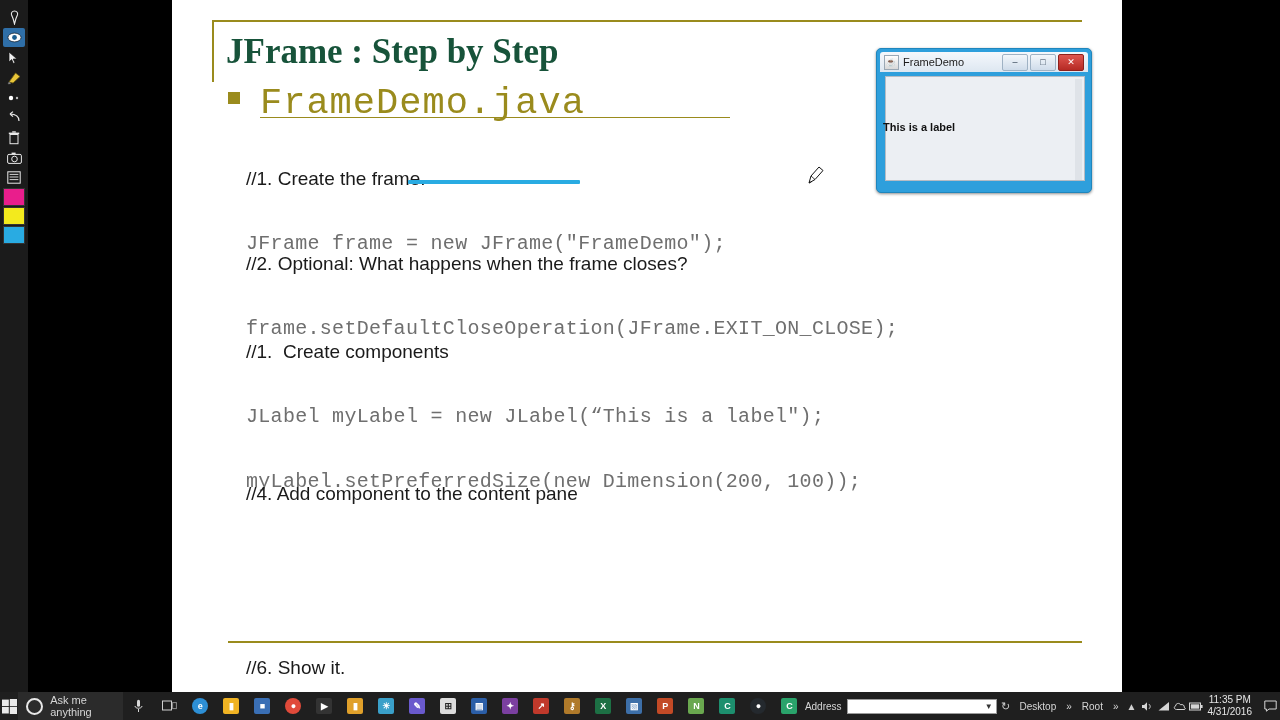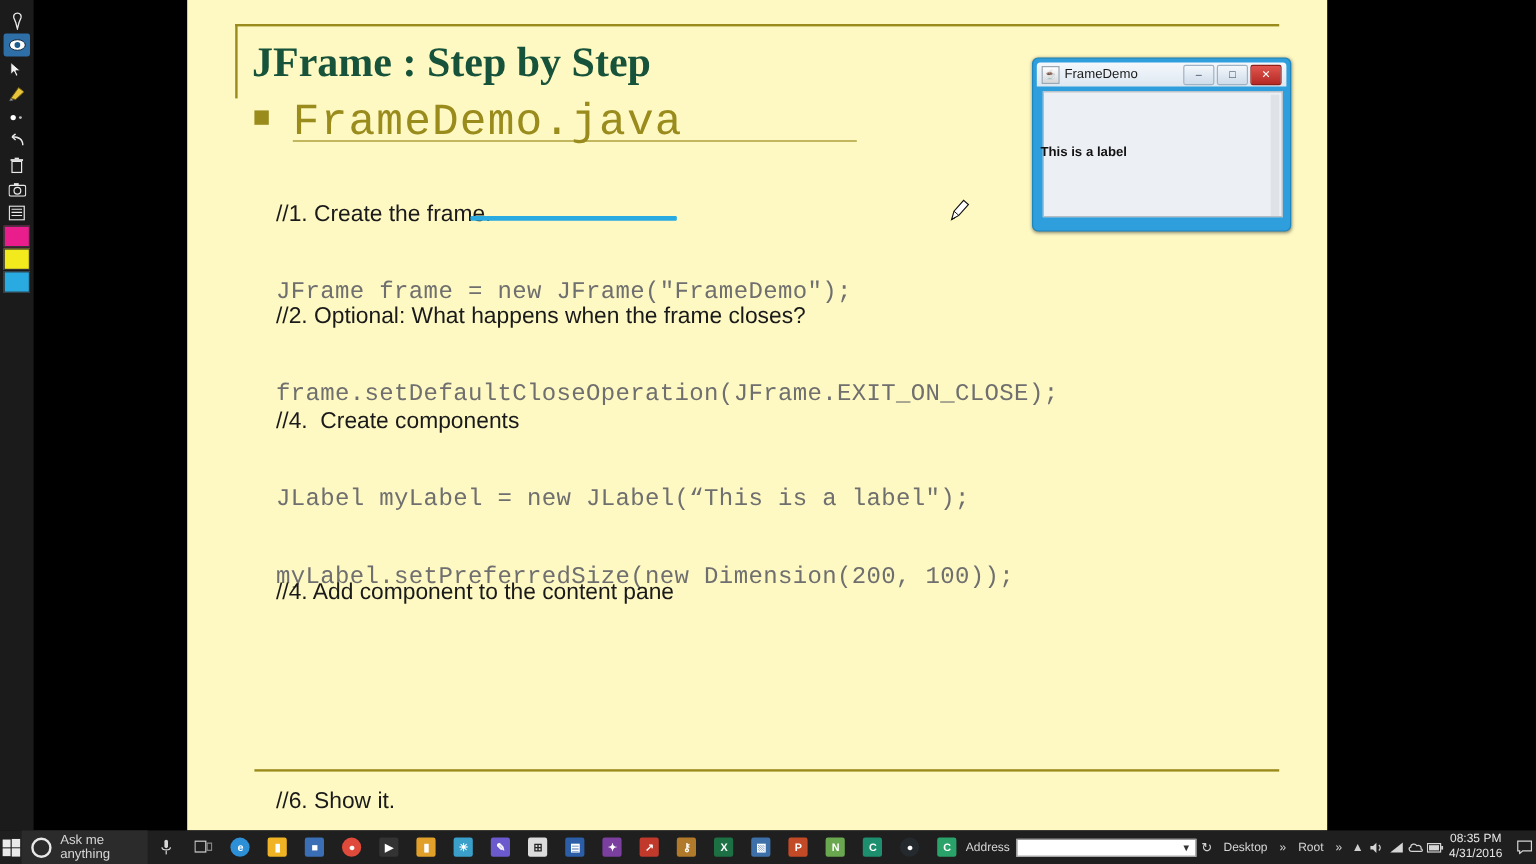--- a/index.html
+++ b/index.html
@@ -48,25 +48,25 @@
   .swatch {
     width: 20px;
     height: 16px;
     margin-bottom: 1px;
     border: 1px solid #333;
   }
 
   
   #slide {
     position: absolute;
-    left: 156px;
+    left: 172px;
     top: 0;
     width: 950px;
     height: 692px;
-    background: #fef9c3;
+    background: #ffffff;
     overflow: hidden;
   }
   #slide-topline {
     position: absolute;
     left: 40px; top: 20px;
     width: 870px;
     height: 2px;
     background: #9a8b1d;
   }
   #slide-leftline {
@@ -412,21 +412,21 @@
           <path d="M3 19 L6 17.4" stroke="#111" stroke-width="0.8"></path>
         </svg>
     </div>
 
     <div class="code-block" style="top:214px;">
       <div class="cmt">//2. Optional: What happens when the frame closes?</div>
       <div class="code">frame.setDefaultCloseOperation(JFrame.EXIT_ON_CLOSE);</div>
     </div>
 
     <div class="code-block" style="top:302px;">
-      <div class="cmt">//4.  Create components</div>
+      <div class="cmt">//1.  Create components</div>
       <div class="code">JLabel myLabel = new JLabel(“This is a label");</div>
       <div class="code">myLabel.setPreferredSize(new Dimension(200, 100));</div>
     </div>
 
     <div class="code-block" style="top:444px;">
       <div class="cmt">//4. Add component to the content pane</div>
     </div>
 
 
     <div class="code-block" style="top:618px;">
@@ -569,21 +569,21 @@
           </svg>
       </div>
       <div class="tb-icon" style="width:16px;">
         <svg width="14" height="9" viewBox="0 0 14 9">
             <rect x="0.5" y="1" width="11" height="7" fill="none" stroke="#d5d5d5" stroke-width="1"></rect>
             <rect x="12" y="3" width="1.6" height="3" fill="#d5d5d5"></rect>
             <rect x="1.8" y="2.3" width="8.4" height="4.4" fill="#d5d5d5"></rect>
           </svg>
       </div>
       <div id="clock">
-        <div>08:35 PM</div>
+        <div>11:35 PM</div>
         <div>4/31/2016</div>
       </div>
       <div class="tb-icon" style="width:20px;">
         <svg width="13" height="12" viewBox="0 0 13 12">
             <path d="M0.8 1 H12.2 V9 H5 L2.4 11.2 V9 H0.8 Z" fill="none" stroke="#d5d5d5" stroke-width="1"></path>
           </svg>
       </div>
     </div>
   </div>
 </div>

